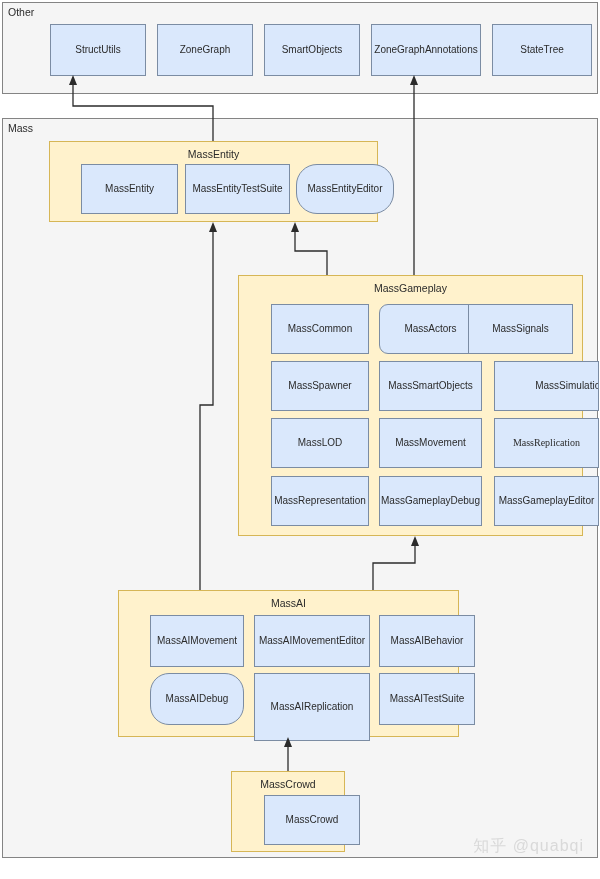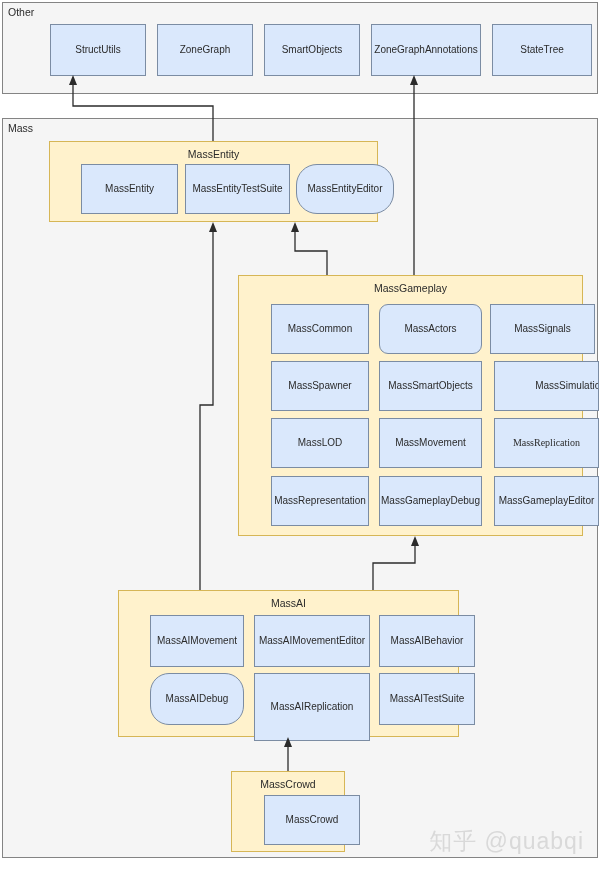--- a/index.html
+++ b/index.html
@@ -90,21 +90,21 @@
   .edge-head {
     fill: #2b2b2b;
     stroke: none;
   }
 
   
   .watermark {
     position: absolute;
     right: 16px;
     bottom: 22px;
-    font-size: 23px;
+    font-size: 16px;
     color: #d9d9d9;
     letter-spacing: 1px;
     white-space: nowrap;
     user-select: none;
   }
 </style>
 </head>
 <body>
 
 <div id="canvas">
@@ -128,21 +128,21 @@
   </div>
   <div class="node" style="left:57px; top:164px; width:97px; height:50px;">MassEntity</div>
   <div class="node" style="left:161px; top:164px; width:105px; height:50px;">MassEntityTestSuite</div>
   <div class="node" style="left:272px; top:164px; width:98px; height:50px;border-radius:21px;">MassEntityEditor</div>
 
   <div class="group" style="left:238px; top:275px; width:345px; height:261px;">
     <span class="group-label">MassGameplay</span>
   </div>
   <div class="node" style="left:247px; top:304px; width:98px; height:50px;">MassCommon</div>
   <div class="node" style="left:355px; top:304px; width:103px; height:50px;border-radius:9px;">MassActors</div>
-  <div class="node" style="left:466px; top:304px; width:105px; height:50px;">MassSignals</div>
+  <div class="node" style="left:444px; top:304px; width:105px; height:50px;">MassSignals</div>
 
   <div class="node" style="left:247px; top:361px; width:98px; height:50px;">MassSpawner</div>
   <div class="node" style="left:355px; top:361px; width:103px; height:50px;">MassSmartObjects</div>
   <div class="node" style="left:470px; top:361px; width:105px; height:50px;padding-left:48px;">MassSimulation</div>
 
   <div class="node" style="left:247px; top:418px; width:98px; height:50px;">MassLOD</div>
   <div class="node" style="left:355px; top:418px; width:103px; height:50px;">MassMovement</div>
   <div class="node" style="left:470px; top:418px; width:105px; height:50px;font-family:Liberation Serif, serif;">MassReplication</div>
 
   <div class="node" style="left:247px; top:476px; width:98px; height:50px;">MassRepresentation</div>

